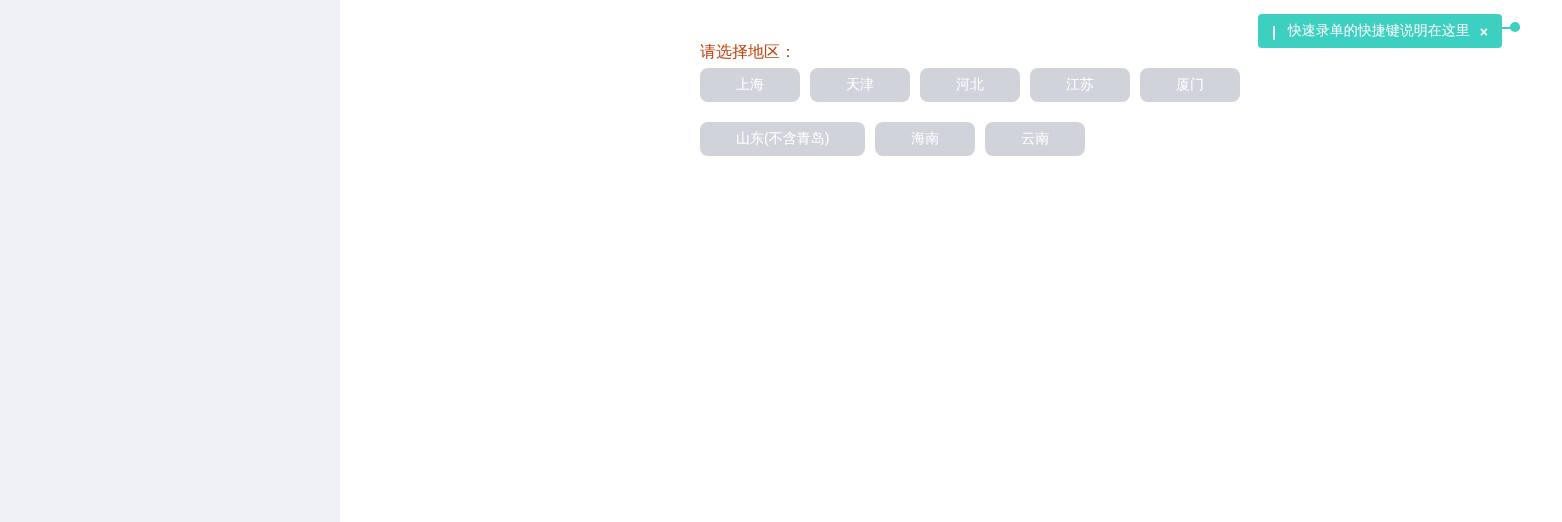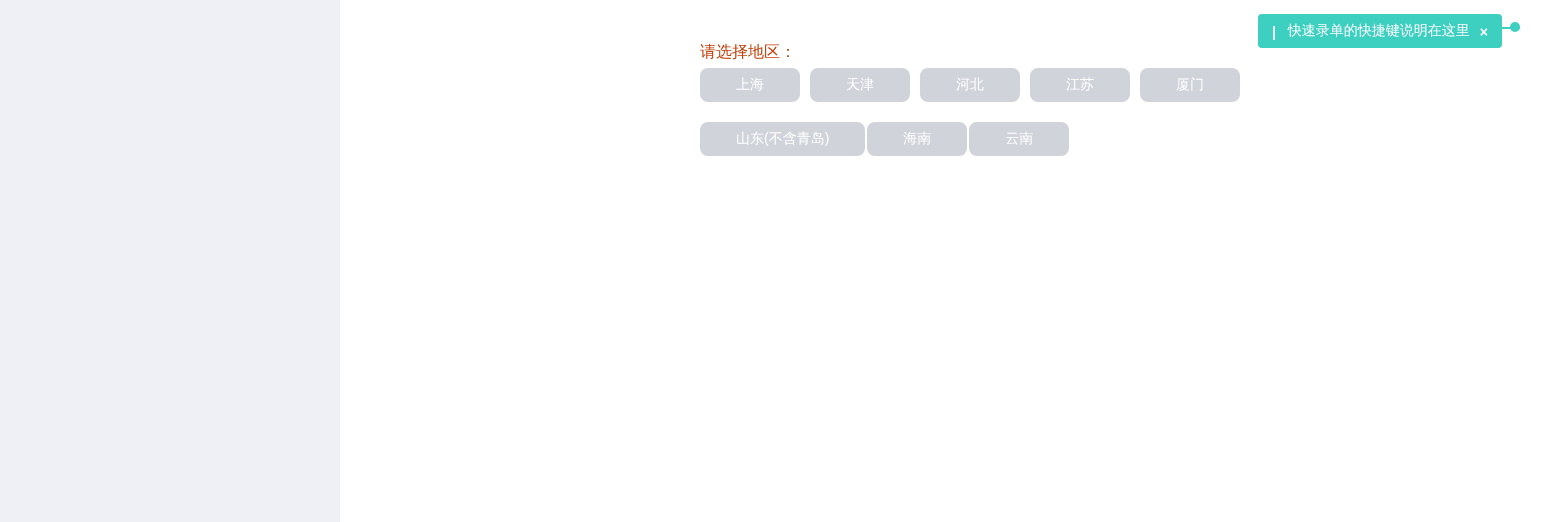--- a/index.html
+++ b/index.html
@@ -133,20 +133,20 @@
 
   <div class="region-buttons">
 
   <div style="display: flex; gap: 10px; flex-wrap: nowrap;">
         <button class="region-btn">上海</button>
         <button class="region-btn">天津</button>
         <button class="region-btn">河北</button>
         <button class="region-btn">江苏</button>
         <button class="region-btn">厦门</button>
       </div>
-      <div style="display: flex; gap: 2px; margin-top: 10px;">
+      <div style="display: flex; gap: 10px; margin-top: 10px;">
         <button class="region-btn">山东(不含青岛)</button>
         <button class="region-btn">海南</button>
         <button class="region-btn">云南</button>
       </div>
     </div>
 
 </div>
 
 </body></html>

